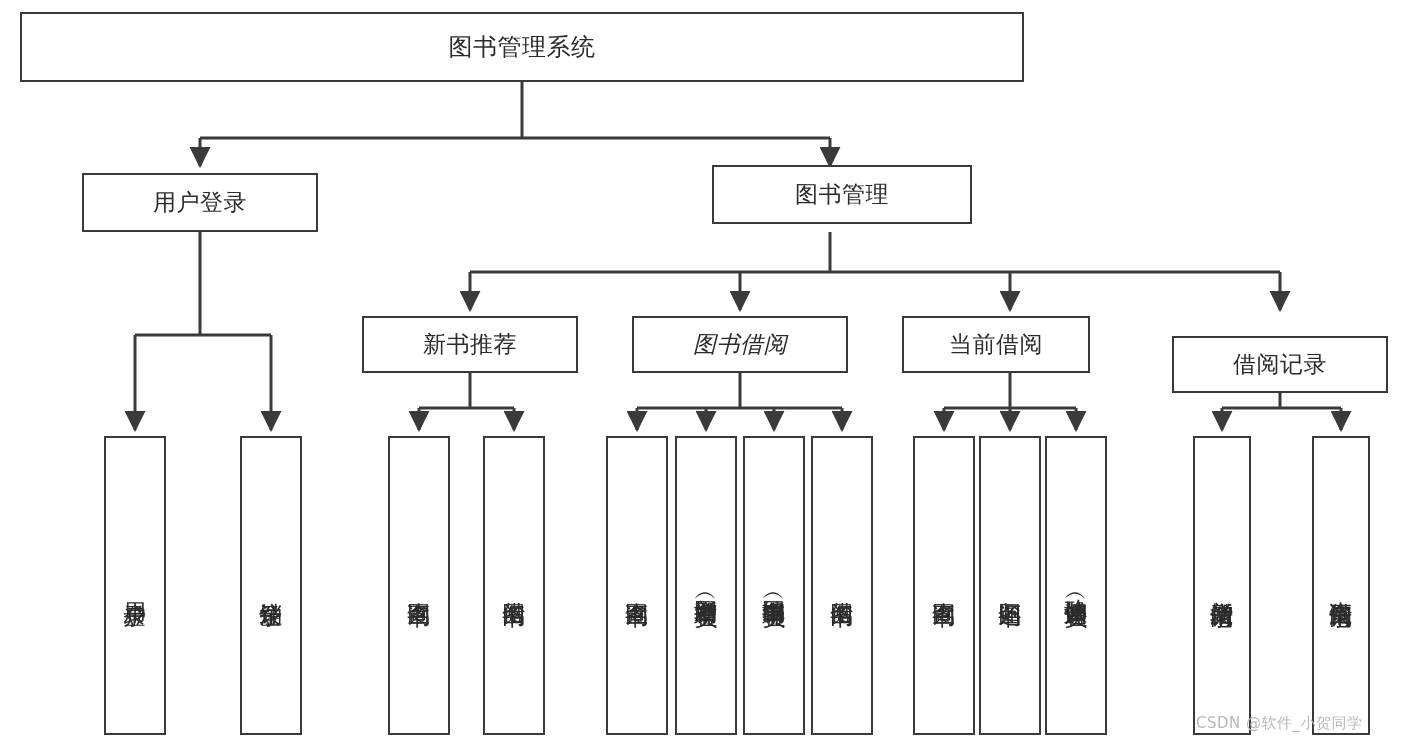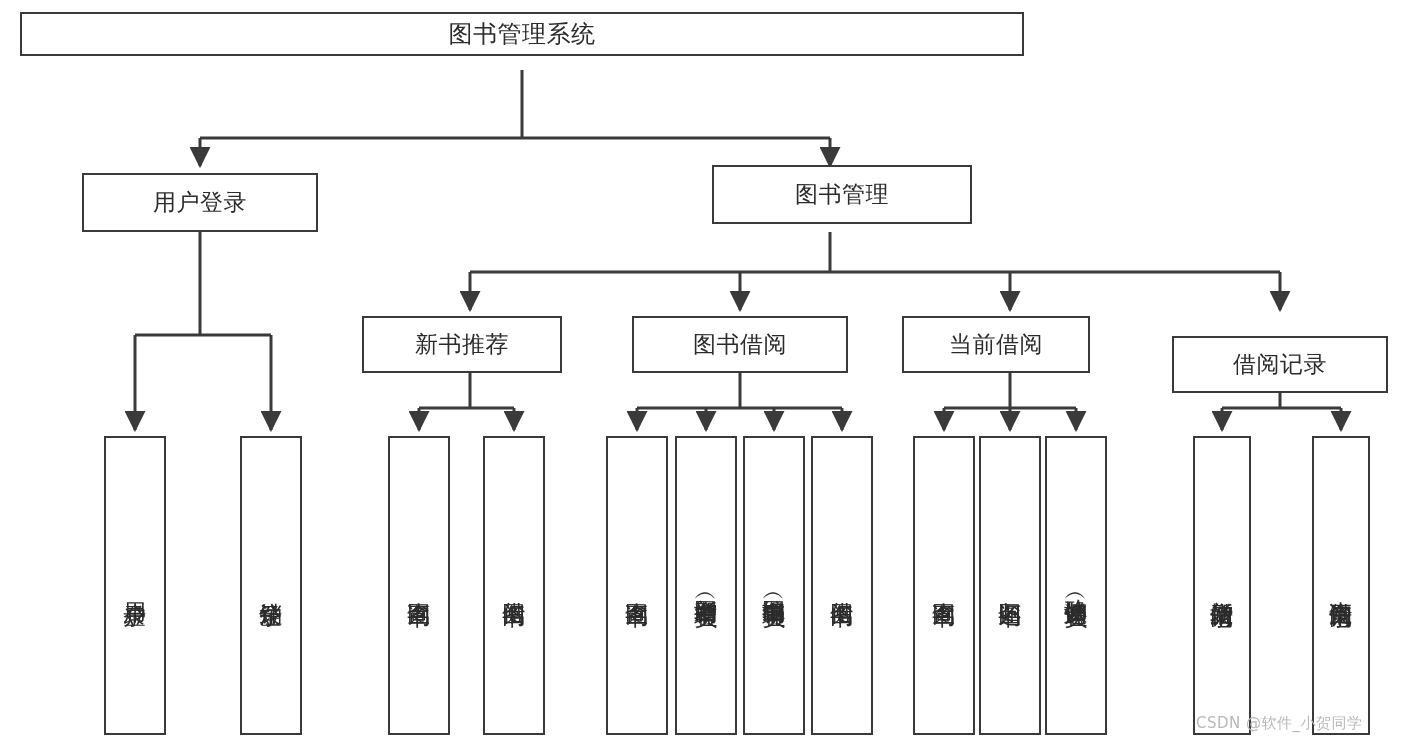--- a/index.html
+++ b/index.html
@@ -118,35 +118,35 @@
       <path d="M 1010 408 L 1010 430" marker-end="url(#arrow)"></path>
       <path d="M 1076 408 L 1076 430" marker-end="url(#arrow)"></path>
 
       <path d="M 1280 373 L 1280 408"></path>
       <path d="M 1222 408 L 1341 408"></path>
       <path d="M 1222 408 L 1222 430" marker-end="url(#arrow)"></path>
       <path d="M 1341 408 L 1341 430" marker-end="url(#arrow)"></path>
     </g>
   </svg>
 
-  <div class="node root horiz" style="left:20px; top:12px; width:1004px; height:44px;">
+  <div class="node root horiz" style="left:20px; top:12px; width:1004px; height:70px;">
     <span class="lbl">图书管理系统</span>
   </div>
 
   <div class="node horiz" style="left:82px; top:173px; width:236px; height:59px;">
     <span class="lbl">用户登录</span>
   </div>
   <div class="node horiz" style="left:712px; top:165px; width:260px; height:59px;">
     <span class="lbl">图书管理</span>
   </div>
 
-  <div class="node horiz" style="left:362px; top:316px; width:200px; height:57px;">
+  <div class="node horiz" style="left:362px; top:316px; width:216px; height:57px;">
     <span class="lbl">新书推荐</span>
   </div>
-  <div class="node horiz" style="left:632px; top:316px; width:216px; height:57px;">
+  <div class="node horiz" style="left:632px; top:316px; width:216px; height:57px;font-style:italic;">
     <span class="lbl">图书借阅</span>
   </div>
   <div class="node horiz" style="left:902px; top:316px; width:188px; height:57px;">
     <span class="lbl">当前借阅</span>
   </div>
   <div class="node horiz" style="left:1172px; top:316px; width:216px; height:57px;margin-top:20px;">
     <span class="lbl">借阅记录</span>
   </div>
 
   <div class="node leaf" style="left:104px; top:436px; width:62px; height:299px;">

